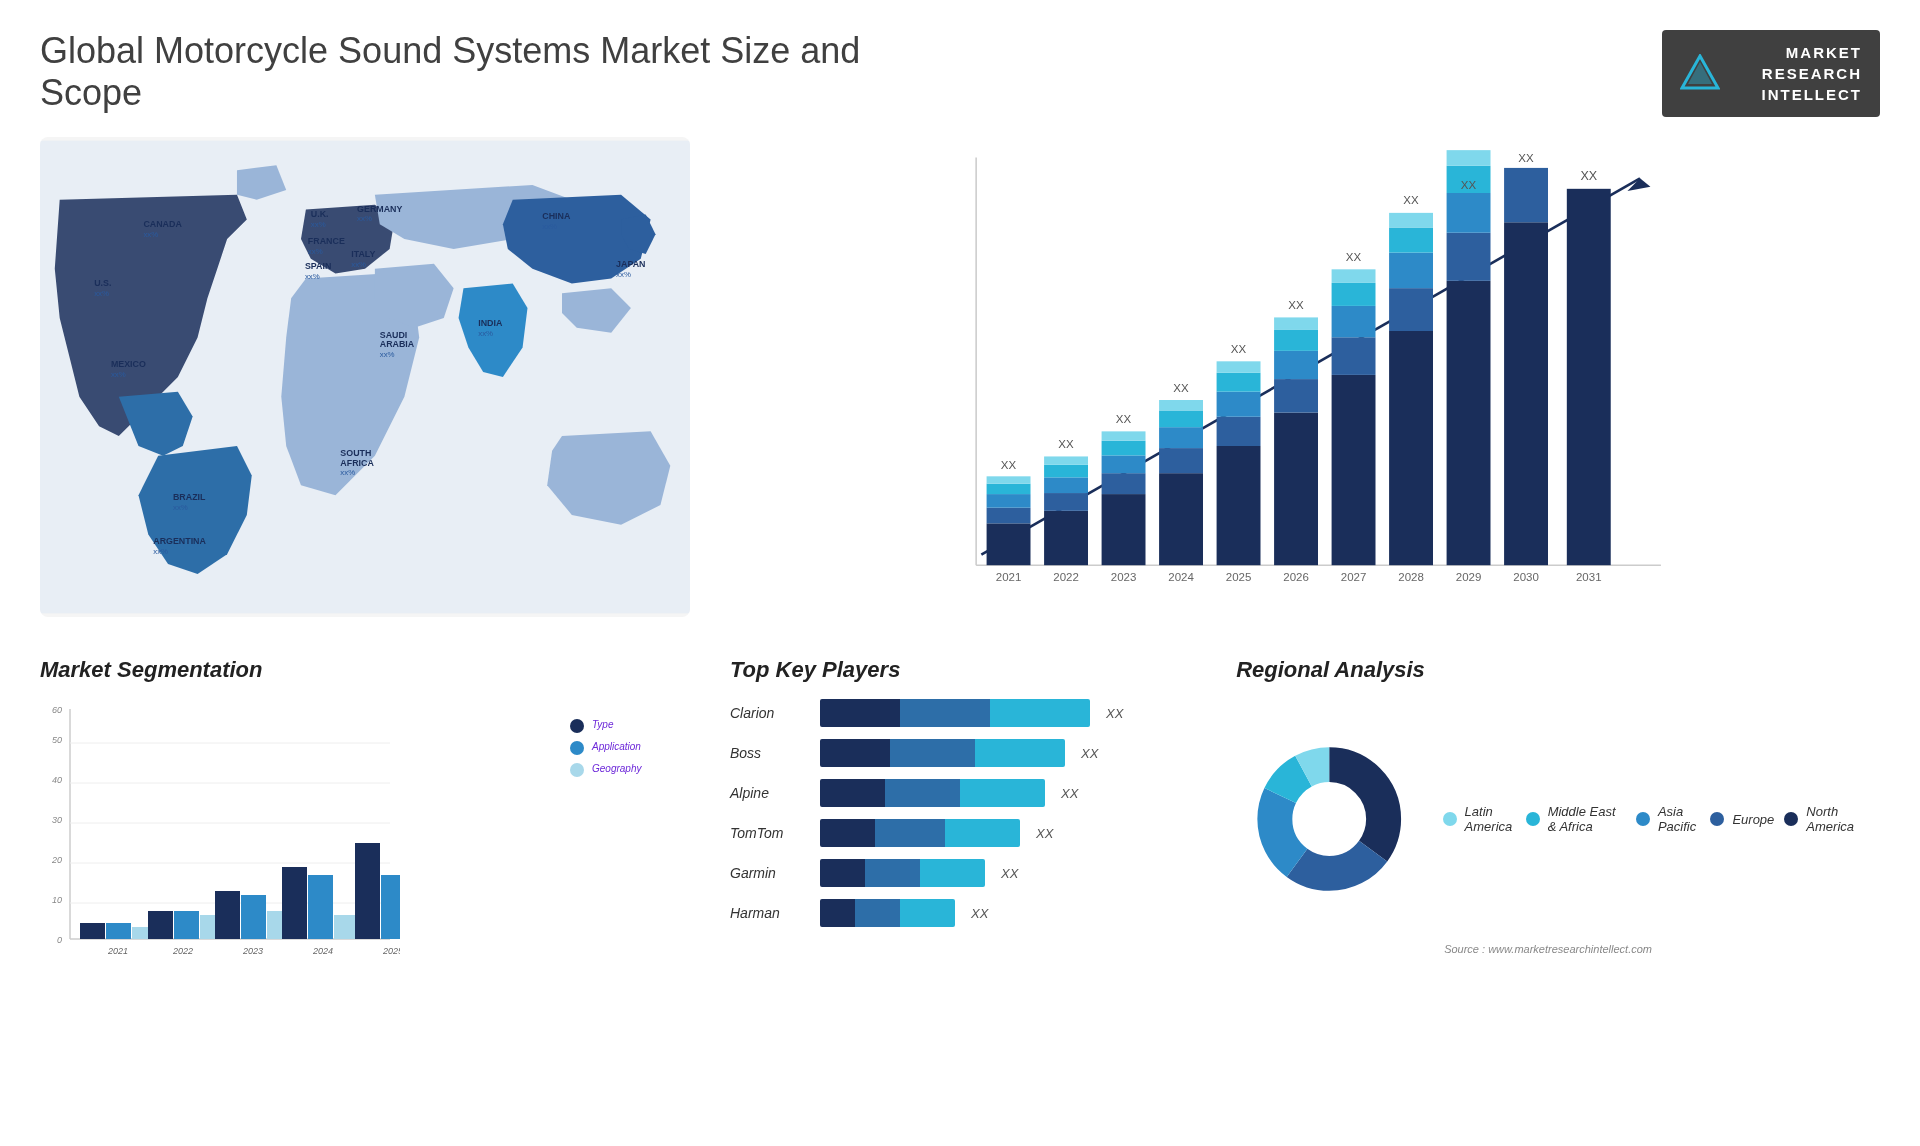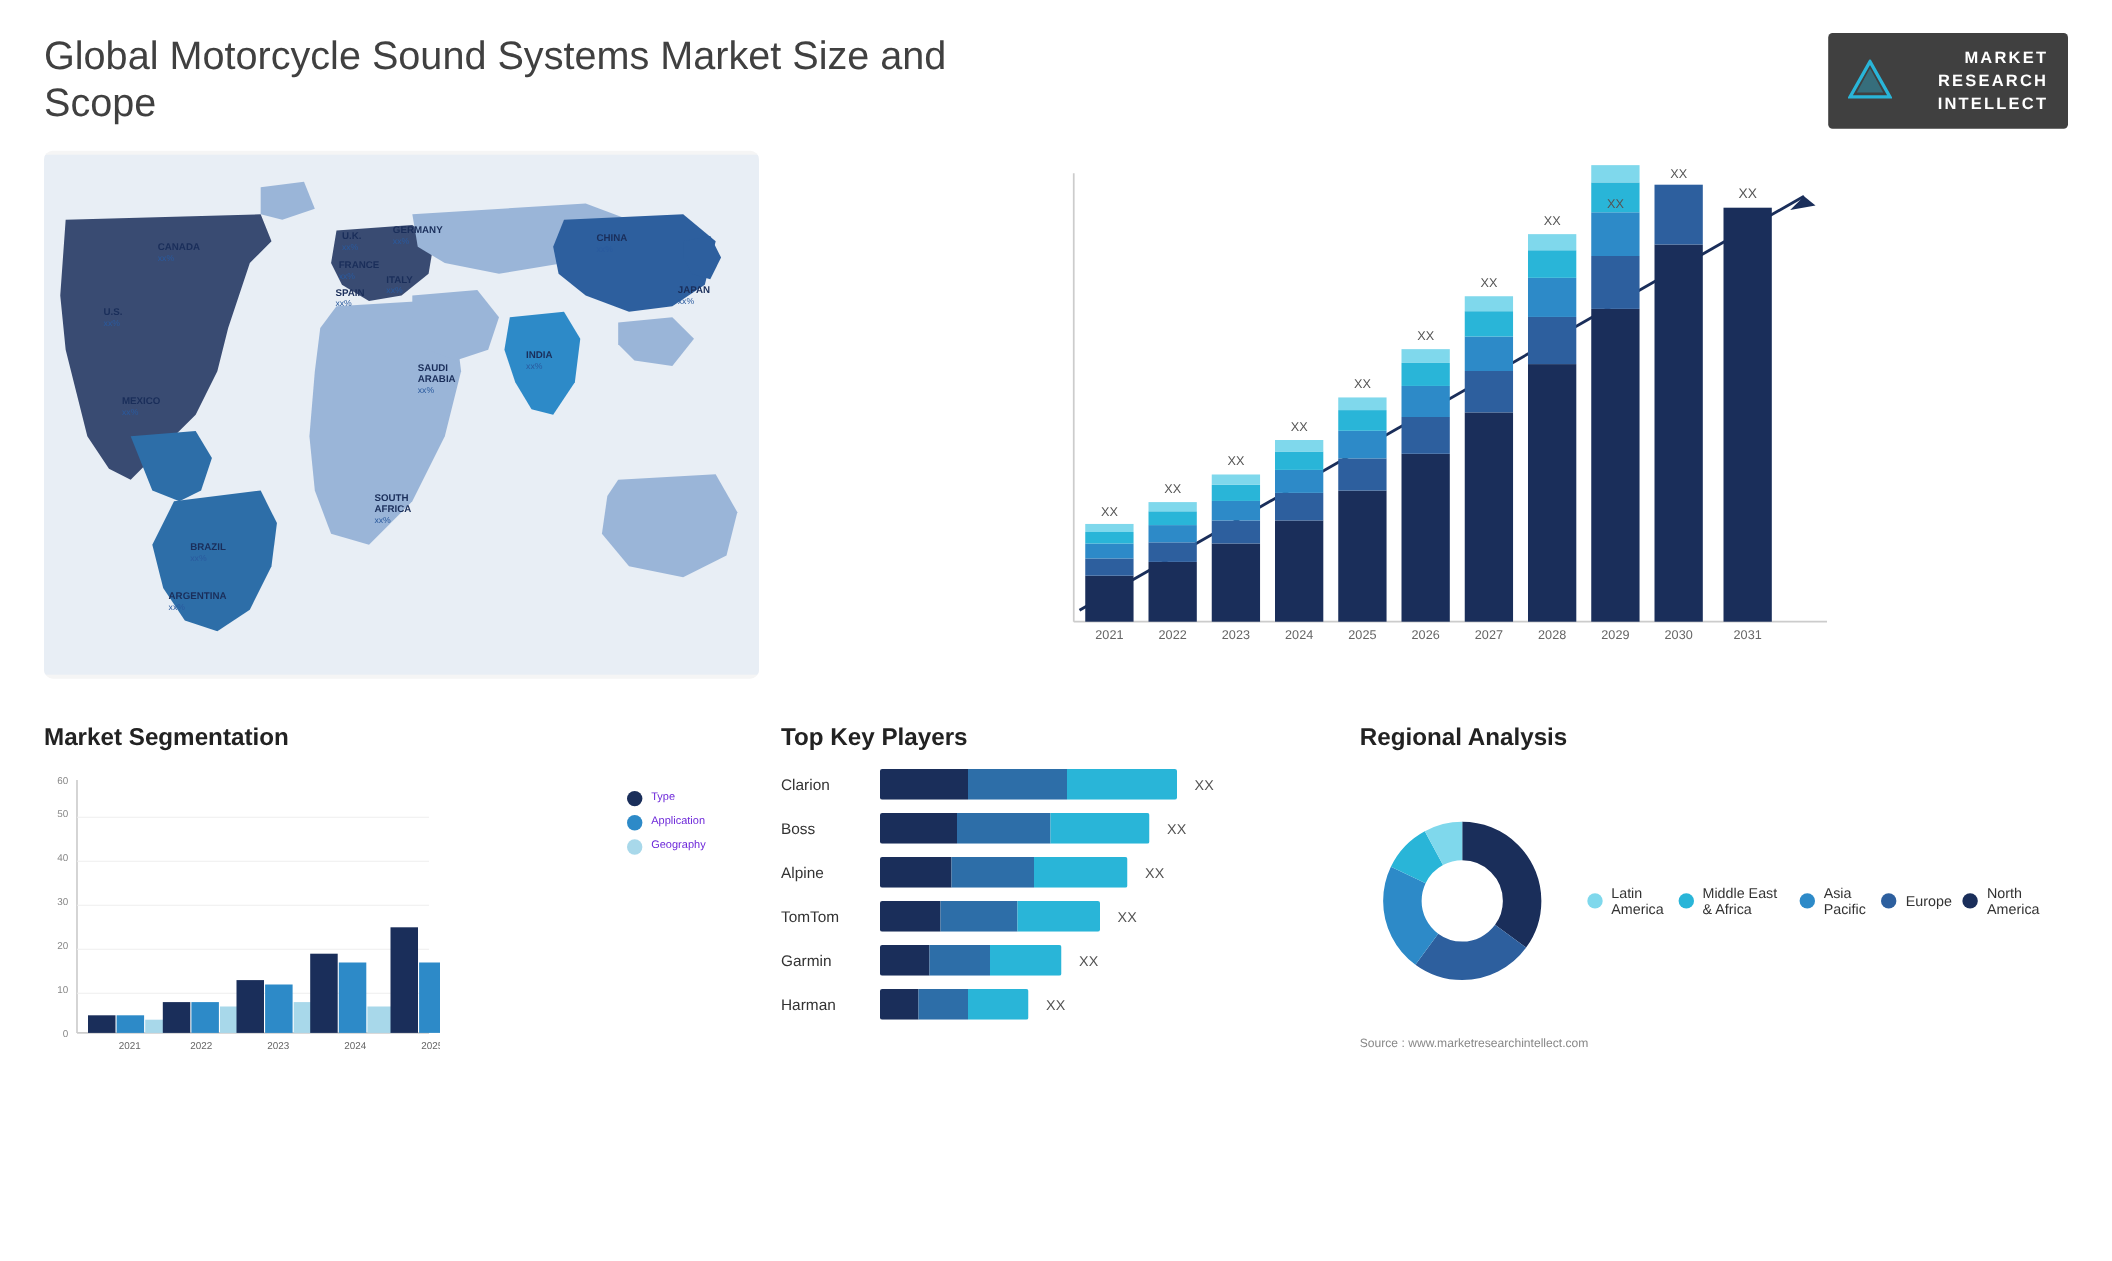--- a/index.html
+++ b/index.html
@@ -66,21 +66,23 @@
     }
     .bottom-center {
       padding: 10px 20px;
     }
     .bottom-right {
       padding: 10px 20px;
     }
     .bottom-row {
       display: grid;
       grid-template-columns: 650px 1fr 1fr;
+      gap: 20px;
       margin-top: 10px;
+      font-style: italic;
     }
     .section-title {
       font-size: 22px;
       font-weight: bold;
       color: #222;
       margin-bottom: 16px;
     }
     .legend {
       margin-top: 16px;
       display: flex;
@@ -168,21 +170,21 @@
     .map-label-val {
       font-size: 8px;
       fill: #2a5a9e;
     }
 
     
     .source-text {
       font-size: 11px;
       color: #888;
       margin-top: 4px;
-      text-align: left;
+      text-align: center;
     }
   </style>
 </head>
 <body>
 
 <div class="header">
   <h1 class="title">Global Motorcycle Sound Systems Market Size and Scope</h1>
   <div class="logo">
     <svg class="logo-icon" viewBox="0 0 40 40">
       <polygon points="20,2 38,34 2,34" fill="none" stroke="#29b5d8" stroke-width="3"></polygon>

